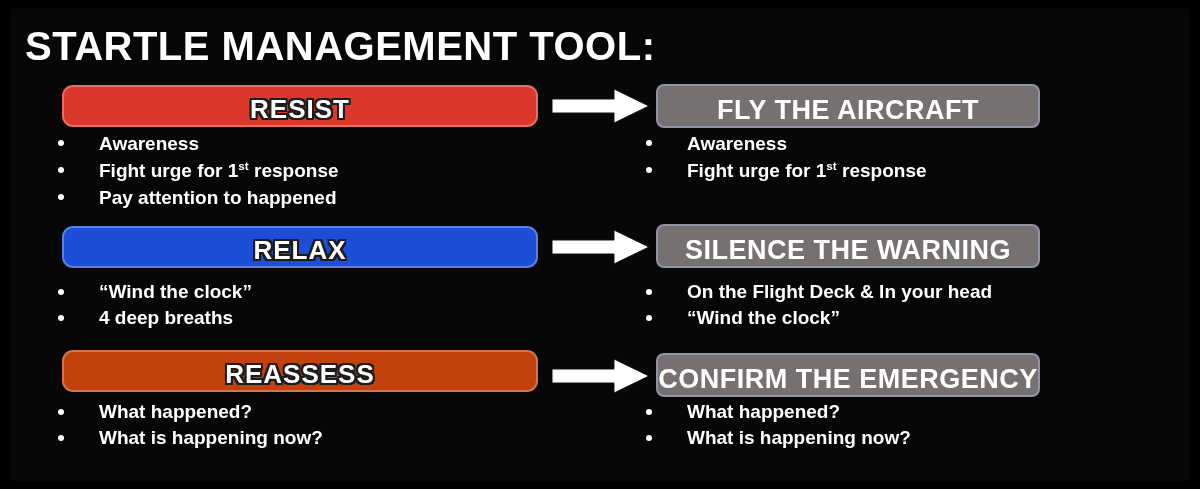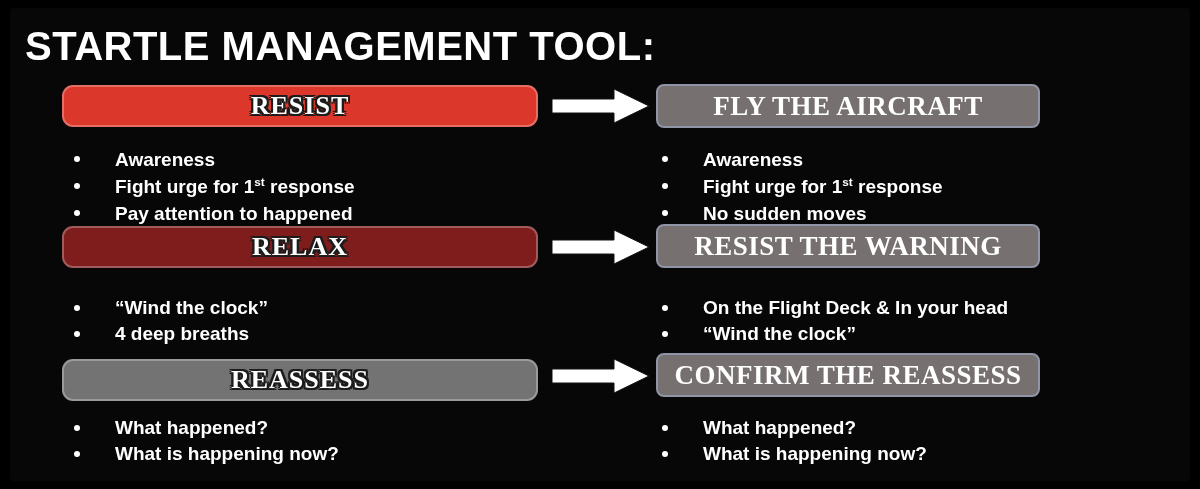--- a/index.html
+++ b/index.html
@@ -6,23 +6,22 @@
   .stage{
     position:relative;width:1200px;height:489px;background:#000;overflow:hidden;
     font-family:"Liberation Sans",sans-serif;color:#fff;
   }
   .panel{position:absolute;left:10px;top:8px;right:10px;bottom:8px;background:#070707;border-radius:4px;}
   .title{
     position:absolute;left:25px;top:24px;font-size:40px;font-weight:bold;
     letter-spacing:0.5px;color:#fff;white-space:nowrap;
   }
   .hbox{
-    position:absolute;display:flex;align-items:center;justify-content:center;
+    position:absolute;display:flex;align-items:flex-end;justify-content:center;
     box-sizing:border-box;
-    font-family:Liberation Serif, serif;
   }
   .hbox-left{
     left:62px;width:476px;height:42px;border-radius:11px;
     border:2px solid rgba(255,255,255,0.28);
   }
   .hbox-right{
     left:656px;width:384px;height:44px;border-radius:8px;
     border:2px solid;
   }
   .hlabel{
@@ -32,21 +31,21 @@
     color:#fff;
     text-shadow:
       -2px -2px 0 #1c1c1c, 2px -2px 0 #1c1c1c,
       -2px  2px 0 #1c1c1c, 2px  2px 0 #1c1c1c,
       -2px  0   0 #1c1c1c, 2px  0   0 #1c1c1c,
        0   -2px 0 #1c1c1c, 0    2px 0 #1c1c1c;
   }
   .glabel{font-size:27px;font-weight:bold;letter-spacing:0.5px;color:#fff;white-space:nowrap;}
   .arrow{position:absolute;left:552px;width:98px;height:40px;}
   ul.blist{
-    position:absolute;list-style:none;margin:16px;padding:0;
+    position:absolute;list-style:none;margin:0;padding:0;
     font-size:19px;font-weight:bold;color:#fff;
   }
   ul.blist li{display:flex;align-items:flex-start;line-height:27px;height:27px;white-space:nowrap;}
   ul.blist.tight li{line-height:26px;height:26px;}
   .dot{
     flex:0 0 auto;width:6px;height:6px;border-radius:50%;background:#fff;
     margin-top:10px;margin-right:35px;
   }
   .bt sup{font-size:0.62em;vertical-align:super;line-height:0;}
   .list-l{left:58px;}
@@ -89,36 +88,32 @@
 
   <ul class="blist list-r" style="top:130px">
     <li>
       <span class="dot"></span>
       <span class="bt"><span>Awareness</span><sup></sup><span></span></span>
     </li>
     <li>
       <span class="dot"></span>
       <span class="bt"><span>Fight urge for 1</span><sup>st</sup><span> response</span></span>
     </li>
-    <li>
-      <span class="dot"></span>
-      <span class="bt"><span>No sudden moves</span><sup></sup><span></span></span>
-    </li>
   </ul>
 
-  <div class="hbox hbox-left" style="top: 226px; background-color: #7f1d1d;">
+  <div class="hbox hbox-left" style="top: 226px; background-color: #1d4ed8;">
     <span class="hlabel outlined">RELAX</span>
   </div>
 
   <svg class="arrow" style="top:227px" viewBox="0 0 98 40">
     <polygon points="0,13 62,13 62,3 97,20 62,37 62,27 0,27" stroke="#141414" stroke-width="1" fill="#ffffff"></polygon>
   </svg>
 
   <div class="hbox hbox-right" style="top: 224px; background-color: rgb(118, 113, 112); border-color: rgb(143, 148, 166);">
-    <span class="glabel">RESIST THE WARNING</span>
+    <span class="glabel">SILENCE THE WARNING</span>
   </div>
 
   <ul class="blist tight list-l" style="top:279px">
     <li>
       <span class="dot"></span>
       <span class="bt"><span>“Wind the clock”</span><sup></sup><span></span></span>
     </li>
     <li>
       <span class="dot"></span>
       <span class="bt"><span>4 deep breaths</span><sup></sup><span></span></span>
@@ -129,30 +124,30 @@
     <li>
       <span class="dot"></span>
       <span class="bt"><span>On the Flight Deck &amp; In your head</span><sup></sup><span></span></span>
     </li>
     <li>
       <span class="dot"></span>
       <span class="bt"><span>“Wind the clock”</span><sup></sup><span></span></span>
     </li>
   </ul>
 
-  <div class="hbox hbox-left" style="top: 359px; background-color: #737373;">
+  <div class="hbox hbox-left" style="top: 350px; background-color: #c2410c;">
     <span class="hlabel outlined">REASSESS</span>
   </div>
 
   <svg class="arrow" style="top:356px" viewBox="0 0 98 40">
     <polygon points="0,13 62,13 62,3 97,20 62,37 62,27 0,27" stroke="#141414" stroke-width="1" fill="#ffffff"></polygon>
   </svg>
 
   <div class="hbox hbox-right" style="top: 353px; background-color: rgb(118, 113, 112); border-color: rgb(143, 148, 166);">
-    <span class="glabel">CONFIRM THE REASSESS</span>
+    <span class="glabel">CONFIRM THE EMERGENCY</span>
   </div>
 
   <ul class="blist tight list-l" style="top:399px">
     <li>
       <span class="dot"></span>
       <span class="bt"><span>What happened?</span><sup></sup><span></span></span>
     </li>
     <li>
       <span class="dot"></span>
       <span class="bt"><span>What is happening now?</span><sup></sup><span></span></span>

